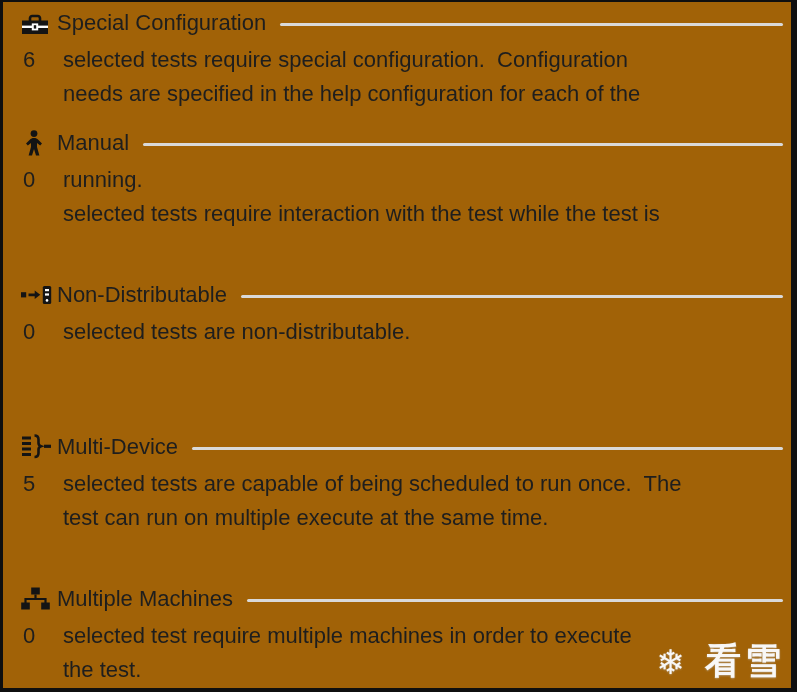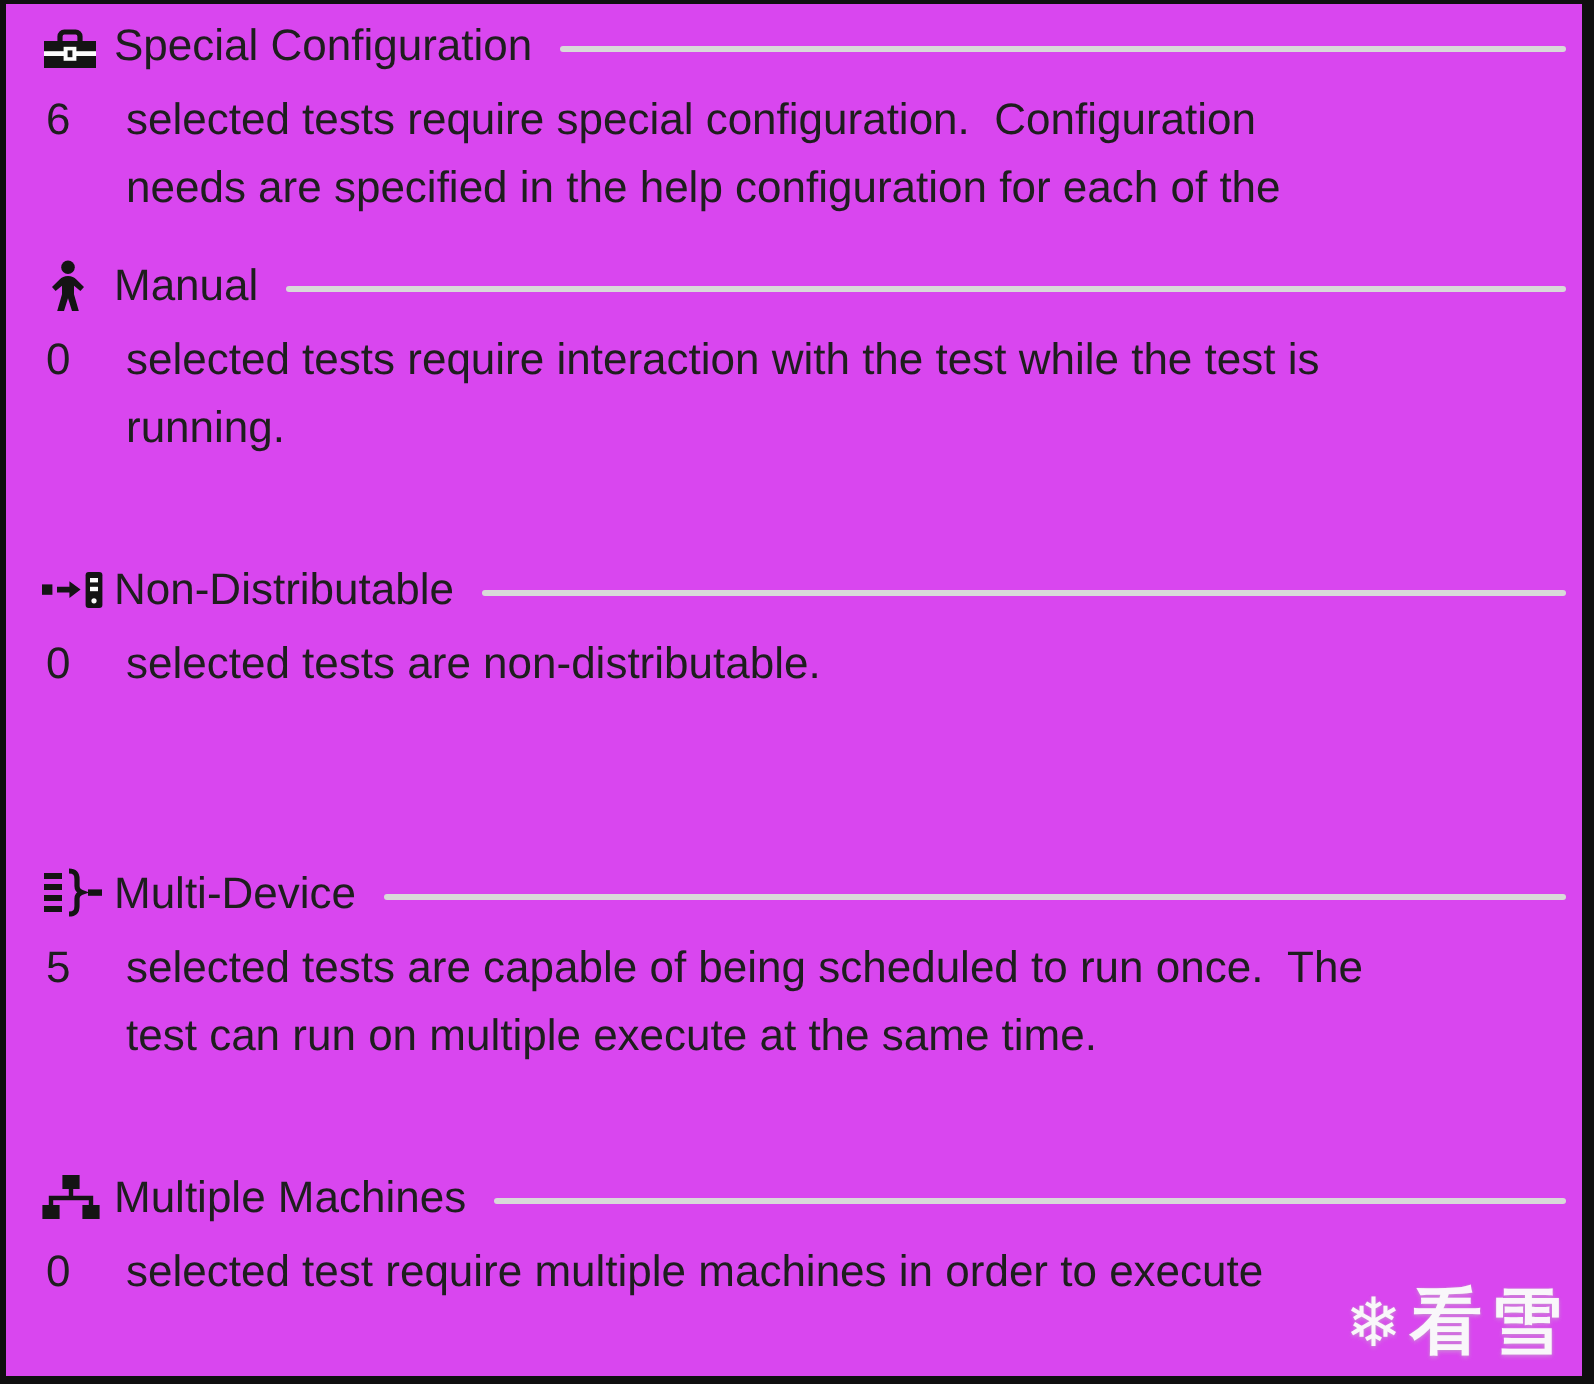--- a/index.html
+++ b/index.html
@@ -5,21 +5,21 @@
   html, body { margin: 0; padding: 0; }
   body {
     font-family: "Liberation Sans", "DejaVu Sans", sans-serif;
     background: #ffffff;
   }
   .panel {
     position: relative;
     width: 797px;
     height: 692px;
     box-sizing: border-box;
-    background: #d946ef;
+    background: #a16207;
     border-style: solid;
     border-color: #0f0f0f;
     border-width: 2px 6px 4px 3px;
     overflow: hidden;
     color: #1e1e1e;
   }
   .section {
     position: absolute;
     left: 18px;
     right: 8px;
@@ -66,21 +66,21 @@
     font-size: 22px;
     line-height: 33.5px;
   }
   .desc-line { white-space: pre; }
   .watermark {
     position: absolute;
     right: 6px;
     bottom: 2px;
     display: flex;
     align-items: center;
-    gap: 4px;
+    gap: 20px;
     color: rgba(252, 252, 252, 0.95);
     text-shadow: 0 0 1px rgba(190,190,190,0.55), 0 1px 2px rgba(200,200,200,0.45);
     pointer-events: none;
   }
   .watermark .wm-icon { font-size: 34px; }
   .watermark .wm-text {
     font-size: 36px;
     font-weight: bold;
     letter-spacing: 4px;
   }
@@ -126,22 +126,22 @@
           <circle cx="13" cy="4.6" r="3.4" fill="#141414"></circle>
           <path d="M13 9 c-1.8 0 -3.2 .7 -4.2 1.7 L5 14.5 l1.8 2 3.2-2.6 v4.2 L7.6 26.5 h3.4 l2-6.4 2 6.4 h3.4 L16 18.1 v-4.2 l3.2 2.6 1.8-2 -3.8-3.8 C16.2 9.7 14.8 9 13 9 z" fill="#141414"></path>
         </svg>
       </span>
       <span class="section-title">Manual</span>
       <span class="header-rule"></span>
     </div>
     <div class="section-body">
       <div class="count-cell">0</div>
       <div class="desc-cell">
+        <div class="desc-line">running.</div>
         <div class="desc-line">selected tests require interaction with the test while the test is</div>
-        <div class="desc-line">running.</div>
       </div>
     </div>
   </div>
 
   <div class="section" id="sec-2">
     <div class="section-header">
       <span class="section-icon">
         <svg width="31" height="26" viewBox="0 0 31 26">
           <rect x="0" y="10.2" width="5.2" height="5.2" fill="#141414"></rect>
           <path d="M7.5 11.4 h6.2 V8.6 l5.6 4.2 -5.6 4.2 v-2.8 H7.5 z" fill="#141414"></path>
@@ -194,20 +194,21 @@
           <rect x="20.2" y="16.5" width="8.6" height="7" fill="#141414"></rect>
         </svg>
       </span>
       <span class="section-title">Multiple Machines</span>
       <span class="header-rule"></span>
     </div>
     <div class="section-body">
       <div class="count-cell">0</div>
       <div class="desc-cell">
         <div class="desc-line">selected test require multiple machines in order to execute</div>
+        <div class="desc-line">the test.</div>
       </div>
     </div>
   </div>
 
   <div class="watermark">
     <span class="wm-icon">❄</span>
     <span class="wm-text">看雪</span>
   </div>
 
 </div>

